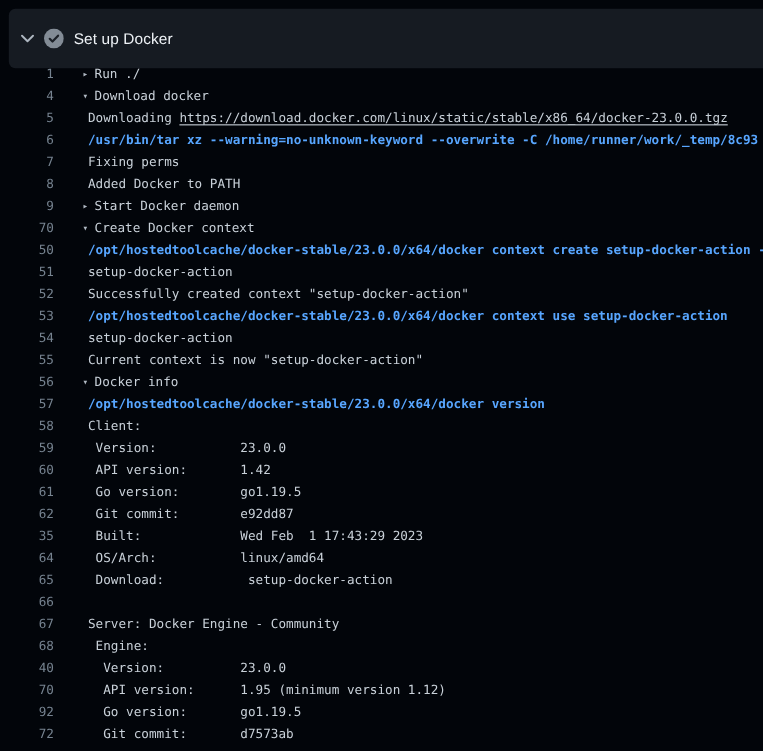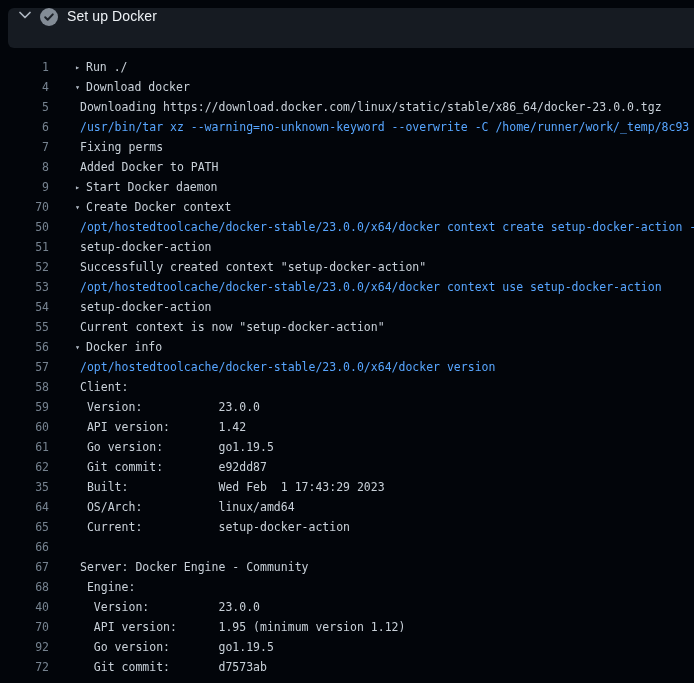--- a/index.html
+++ b/index.html
@@ -7,24 +7,25 @@
   body {
     background: var(--page-bg, #02050a);
     font-family: "Liberation Sans", "DejaVu Sans", sans-serif;
     position: relative;
   }
 
   
   .step-header {
     position: absolute;
     left: 8px; top: 8px; right: 0;
-    height: 40px;
+    height: 54px;
     background: var(--header-bg, #161b22);
     border-radius: 6px 0 0 6px;
     display: flex;
+    align-items: center;
     gap: 9px;
     padding-left: 10px;
     cursor: pointer;
   }
   .chev-icon { width: 13px; height: 13px; display: flex; align-items: center; justify-content: center; }
   .status-icon { width: 18px; height: 18px; display: block; }
   .step-title {
     color: var(--header-title, #eef2f6);
     font-size: 14px;
     font-weight: 400;
@@ -52,31 +53,32 @@
     text-align: right;
     color: var(--gutter, #768390);
     cursor: pointer;
   }
   .content {
     margin-left: 8px;
     white-space: pre;
     color: var(--text, #c9d1d9);
   }
   .content.indent { padding-left: 23px; }
-  .content.cmd { color: var(--cmd, #58a6ff); }
+  .content.cmd { color: var(--cmd, #58a6ff); font-weight: bold; }
   .content.group { color: var(--text, #c9d1d9); margin-left: 26px; }
   .arrow {
     display: inline-block;
     width: 11px;
     color: var(--arrow, #b0b9c3);
     font-size: 8.5px;
     vertical-align: 1px;
   }
   .link {
     color: var(--link, #c9d1d9);
+    text-decoration: underline;
     text-underline-offset: 2px;
     cursor: pointer;
     text-align: center;
   }
 </style>
 </head>
 <body>
 
 <div class="step-header">
   <span class="chev-icon">
@@ -110,21 +112,21 @@
     <div class="row"><span class="num">55</span><span class="content indent">Current context is now "setup-docker-action"</span></div>
     <div class="row"><span class="num">56</span><span class="content group"><span class="arrow">▾</span><span>Docker info</span></span></div>
     <div class="row"><span class="num">57</span><span class="content indent cmd">/opt/hostedtoolcache/docker-stable/23.0.0/x64/docker version</span></div>
     <div class="row"><span class="num">58</span><span class="content indent">Client:</span></div>
     <div class="row"><span class="num">59</span><span class="content indent"> Version:           23.0.0</span></div>
     <div class="row"><span class="num">60</span><span class="content indent"> API version:       1.42</span></div>
     <div class="row"><span class="num">61</span><span class="content indent"> Go version:        go1.19.5</span></div>
     <div class="row"><span class="num">62</span><span class="content indent"> Git commit:        e92dd87</span></div>
     <div class="row"><span class="num">35</span><span class="content indent"> Built:             Wed Feb  1 17:43:29 2023</span></div>
     <div class="row"><span class="num">64</span><span class="content indent"> OS/Arch:           linux/amd64</span></div>
-    <div class="row"><span class="num">65</span><span class="content indent"> Current:           setup-docker-action</span></div>
+    <div class="row"><span class="num">65</span><span class="content indent"> Download:           setup-docker-action</span></div>
     <div class="row"><span class="num">66</span><span class="content indent"></span></div>
     <div class="row"><span class="num">67</span><span class="content indent">Server: Docker Engine - Community</span></div>
     <div class="row"><span class="num">68</span><span class="content indent"> Engine:</span></div>
     <div class="row"><span class="num">40</span><span class="content indent">  Version:          23.0.0</span></div>
     <div class="row"><span class="num">70</span><span class="content indent">  API version:      1.95 (minimum version 1.12)</span></div>
     <div class="row"><span class="num">92</span><span class="content indent">  Go version:       go1.19.5</span></div>
     <div class="row"><span class="num">72</span><span class="content indent">  Git commit:       d7573ab</span></div>
   </div>
 
 </body></html>

